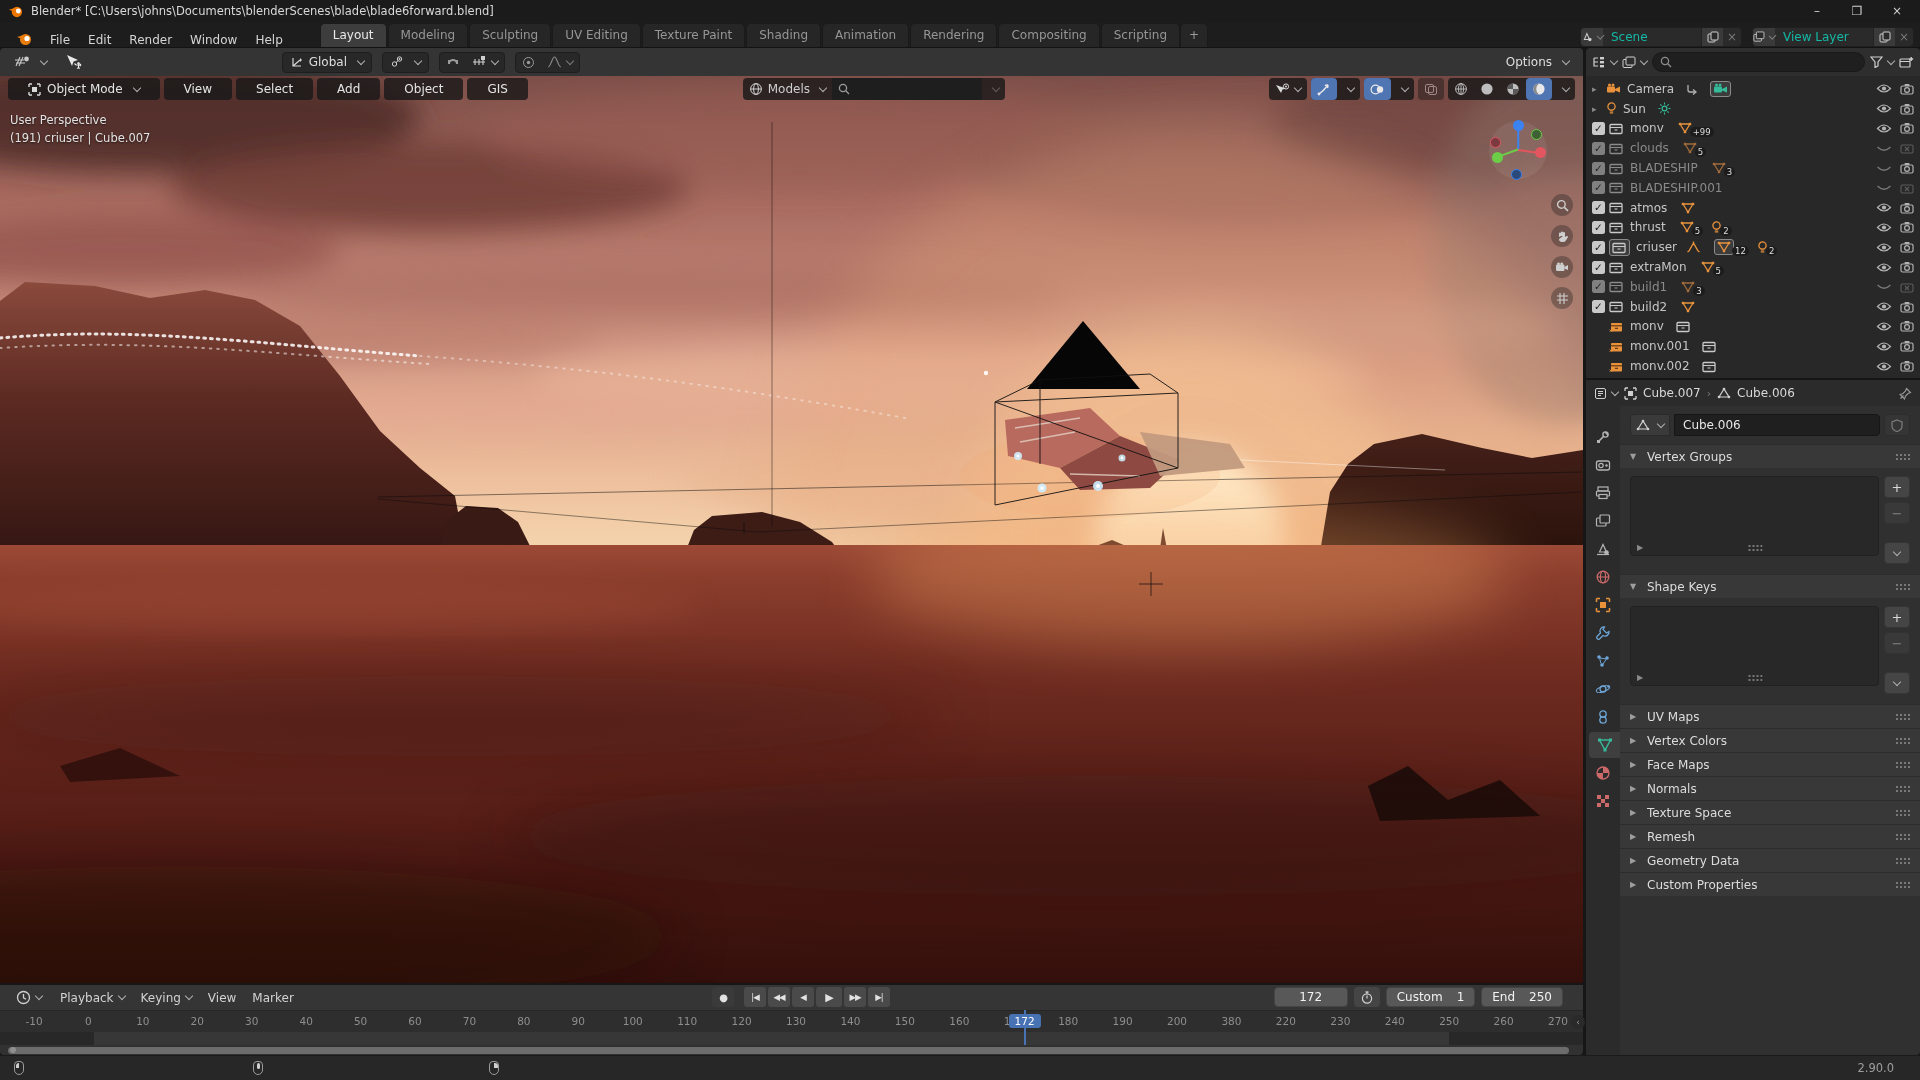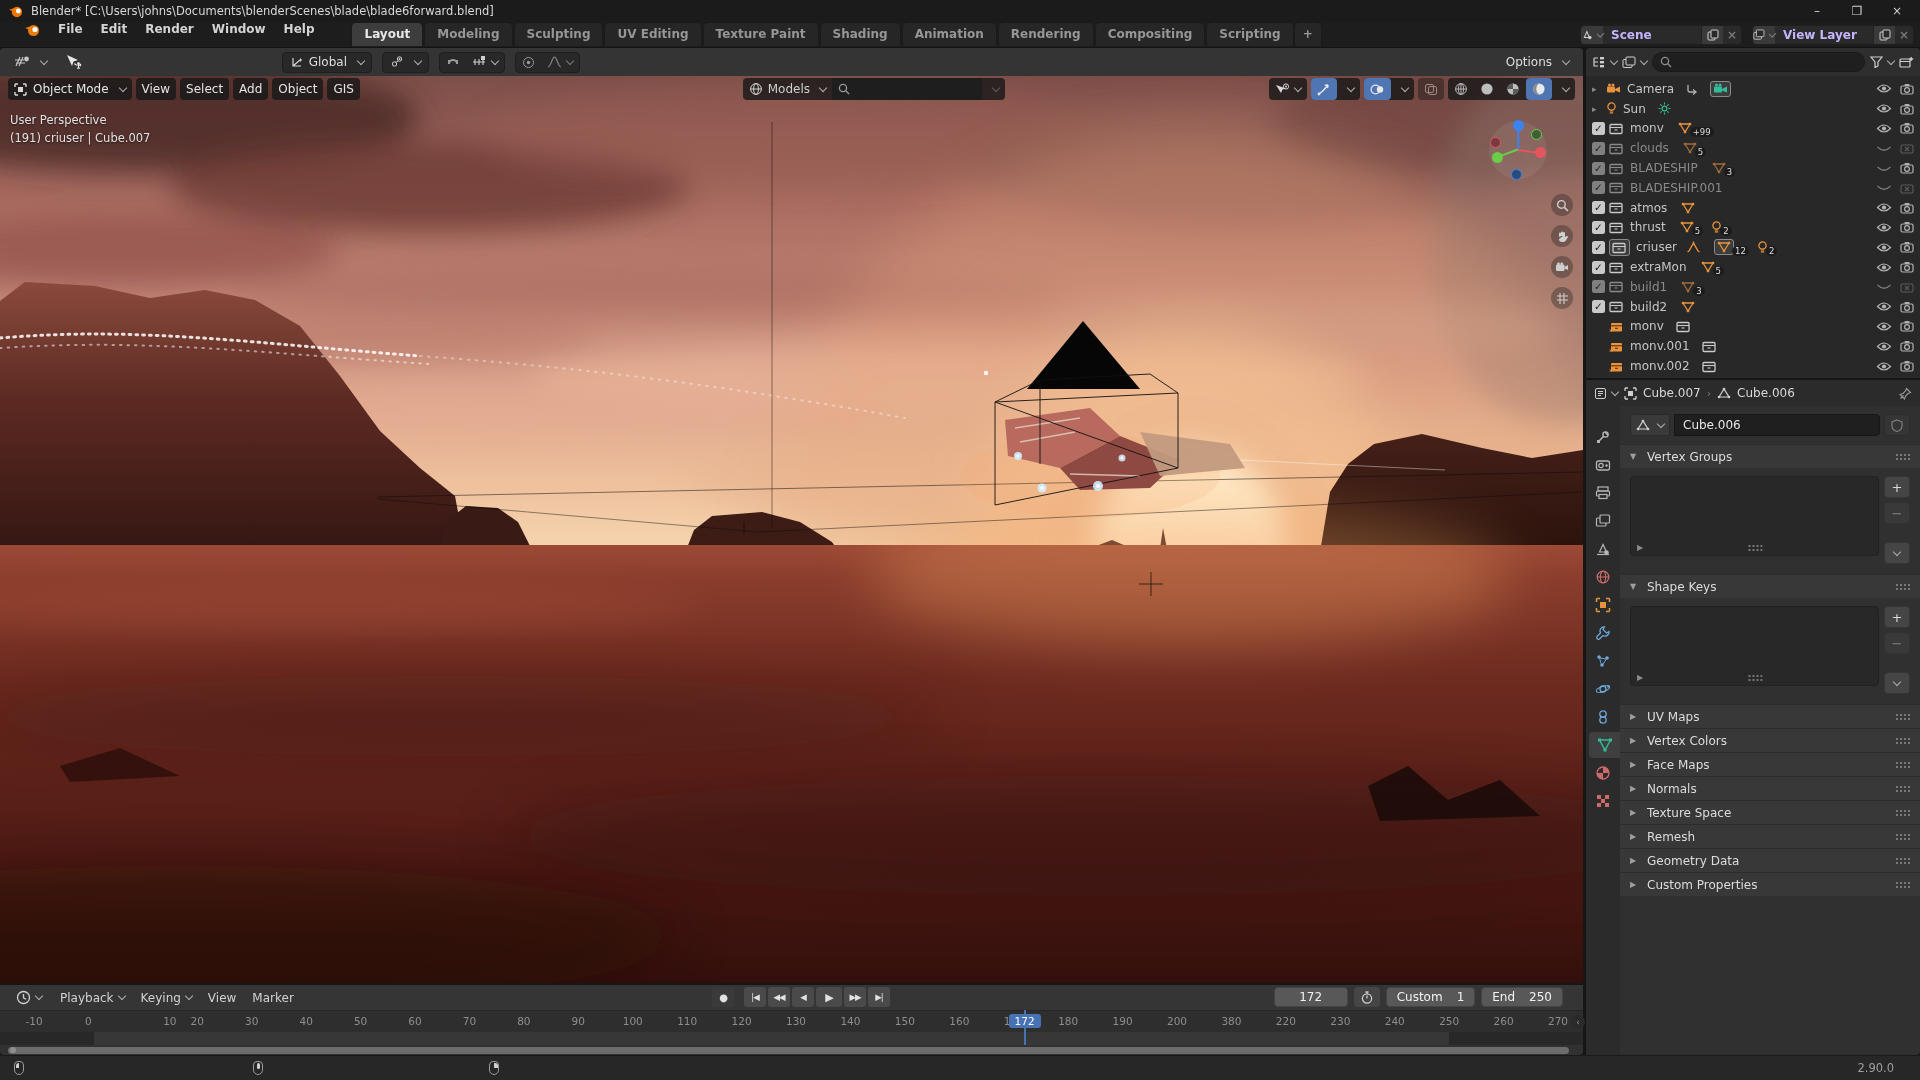--- a/index.html
+++ b/index.html
@@ -8,28 +8,28 @@
   .app { position:relative; width:1920px; height:1080px; background:#161616; display:flex; flex-direction:column; }
 
   
   .titlebar { height:22px; background:#1b1b1b; display:flex; align-items:center; padding:0 8px; gap:8px; flex:0 0 auto;}
   .titlebar .ttl { color:#d8d8d8; font-size:11.5px; }
   .wincontrols { margin-left:auto; display:flex; gap:26px; padding-right:8px; color:#cfcfcf; font-size:12px;}
   .wbtn{ width:14px; text-align:center; cursor:default;}
   .blogo { width:15px; height:15px; flex:0 0 auto;}
 
   
-  .topbar { height:26px; background:#1d1d1d; display:flex; align-items:flex-start; padding:0 6px 0 15px; flex:0 0 auto; border-bottom:1px solid #131313;font-weight:bold;}
+  .topbar { height:26px; background:#1d1d1d; display:flex; align-items:flex-end; padding:0 6px 0 7px; flex:0 0 auto; border-bottom:1px solid #131313;}
   .menu-item { padding:0 9px; display:flex; align-items:center; color:#d4d4d4; font-size:12px; border-radius:3px; }
   .tabs { display:flex; align-items:flex-end; margin-left:28px; gap:1px; }
   .tab { padding:4px 12px 5px; font-size:12px; color:#969696; background:#262626; border-radius:5px 5px 0 0; border:1px solid #1a1a1a; border-bottom:none;}
   .tab.active { background:#3d3d3d; color:#e8e8e8; }
   .tab-add { padding:4px 8px 5px; color:#9a9a9a; }
   .idblock { display:flex; align-items:center; background:#2a2a2a; border:1px solid #1f1f1f; border-radius:4px; height:20px; margin-top:3px; }
-  .idblock .ival { padding:0 8px; color:#c4b5fd; min-width:98px; font-size:12px;}
+  .idblock .ival { padding:0 8px; color:#14b8a6; min-width:98px; font-size:12px;}
   .idblock .ibtn { width:22px; height:100%; display:flex; align-items:center; justify-content:center; background:#3a3a3a; border-left:1px solid #222;}
   .idblock .ix { width:18px; text-align:center; color:#777; }
   .chev { width:6px; height:6px; border-right:1.4px solid #b0b0b0; border-bottom:1.4px solid #b0b0b0; transform:rotate(45deg); display:inline-block; margin-left:5px; margin-top:-3px;}
   .chev.dim{ border-color:#7c7c7c; }
 
   
   .mainrow { flex:1 1 auto; display:flex; gap:3px; background:#161616; min-height:0;}
   .leftcol { width:1583px; display:flex; flex-direction:column; gap:0; min-height:0;}
   .rightcol { flex:1; display:flex; flex-direction:column; min-height:0; }
 
@@ -38,21 +38,21 @@
   .toolrow .spacer { flex:1; }
   .wbox { display:flex; align-items:center; background:#282828; border:1px solid #1e1e1e; border-radius:4px; height:21px; padding:0 7px; gap:6px; color:#dedede;}
   .wbox.flat { background:transparent; border:none;justify-content:flex-end; }
   .seg { display:flex; align-items:center; background:#282828; border:1px solid #1e1e1e; border-radius:4px; height:21px; }
   .seg > * { padding:0 6px; height:100%; display:flex; align-items:center; }
   svg.ic { display:block; }
 
   
   .viewport { position:relative; height:907px; overflow:hidden; background:#000; flex:0 0 auto;}
   .vp-header { position:absolute; left:0; right:0; top:0; height:26px; display:flex; align-items:center; padding:0 8px; gap:4px; z-index:5;}
-  .vbtn { background:rgba(24,24,24,.82); color:#e4e4e4; border-radius:4px; height:22px; display:flex; align-items:center; padding:0 6px; font-size:12px;}
+  .vbtn { background:rgba(24,24,24,.82); color:#e4e4e4; border-radius:4px; height:22px; display:flex; align-items:center; padding:0 20px; font-size:12px;}
   .vgroup { display:flex; background:rgba(24,24,24,.82); border-radius:4px; height:22px; align-items:center; }
   .vgroup > div { padding:0 6px; height:100%; display:flex; align-items:center; }
   .vgroup .on { background:#4f76b3; border-radius:4px; }
   .vp-overlay-text { position:absolute; left:10px; top:35px; z-index:4; color:#e2e2e2; font-size:11.5px; text-shadow:0 1px 2px rgba(0,0,0,.6); line-height:18px;}
   .navgizmo { position:absolute; right:36px; top:45px; width:58px; height:58px; border-radius:50%; background:rgba(255,255,255,.07); z-index:4;}
   .gdot { position:absolute; width:11px; height:11px; border-radius:50%; }
   .gline { position:absolute; height:1.5px; transform-origin:0 50%; }
   .sidebtns { position:absolute; right:10px; top:118px; z-index:4; display:flex; flex-direction:column; gap:9px; align-items:center;}
   .sbtn { width:22px; height:22px; border-radius:50%; background:rgba(30,30,30,.35); display:flex; align-items:center; justify-content:center;}
 
@@ -593,21 +593,21 @@
             </div>
             <div class="rangebtn">
               <span>End</span>
               <span>250</span>
             </div>
           </div>
         </div>
         <div class="ruler" id="ruler">
             <div class="rtick" style="left: 34px;">-10</div>
             <div class="rtick" style="left: 88.43px;">0</div>
-            <div class="rtick" style="left: 142.86px; margin-left: 27px;">10</div>
+            <div class="rtick" style="left: 142.86px;">10</div>
             <div class="rtick" style="left: 197.29px;">20</div>
             <div class="rtick" style="left: 251.72px;">30</div>
             <div class="rtick" style="left: 306.15px;">40</div>
             <div class="rtick" style="left: 360.58px;">50</div>
             <div class="rtick" style="left: 415.01px;">60</div>
             <div class="rtick" style="left: 469.44px;">70</div>
             <div class="rtick" style="left: 523.87px;">80</div>
             <div class="rtick" style="left: 578.3px;">90</div>
             <div class="rtick" style="left: 632.73px;">100</div>
             <div class="rtick" style="left: 687.16px;">110</div>

